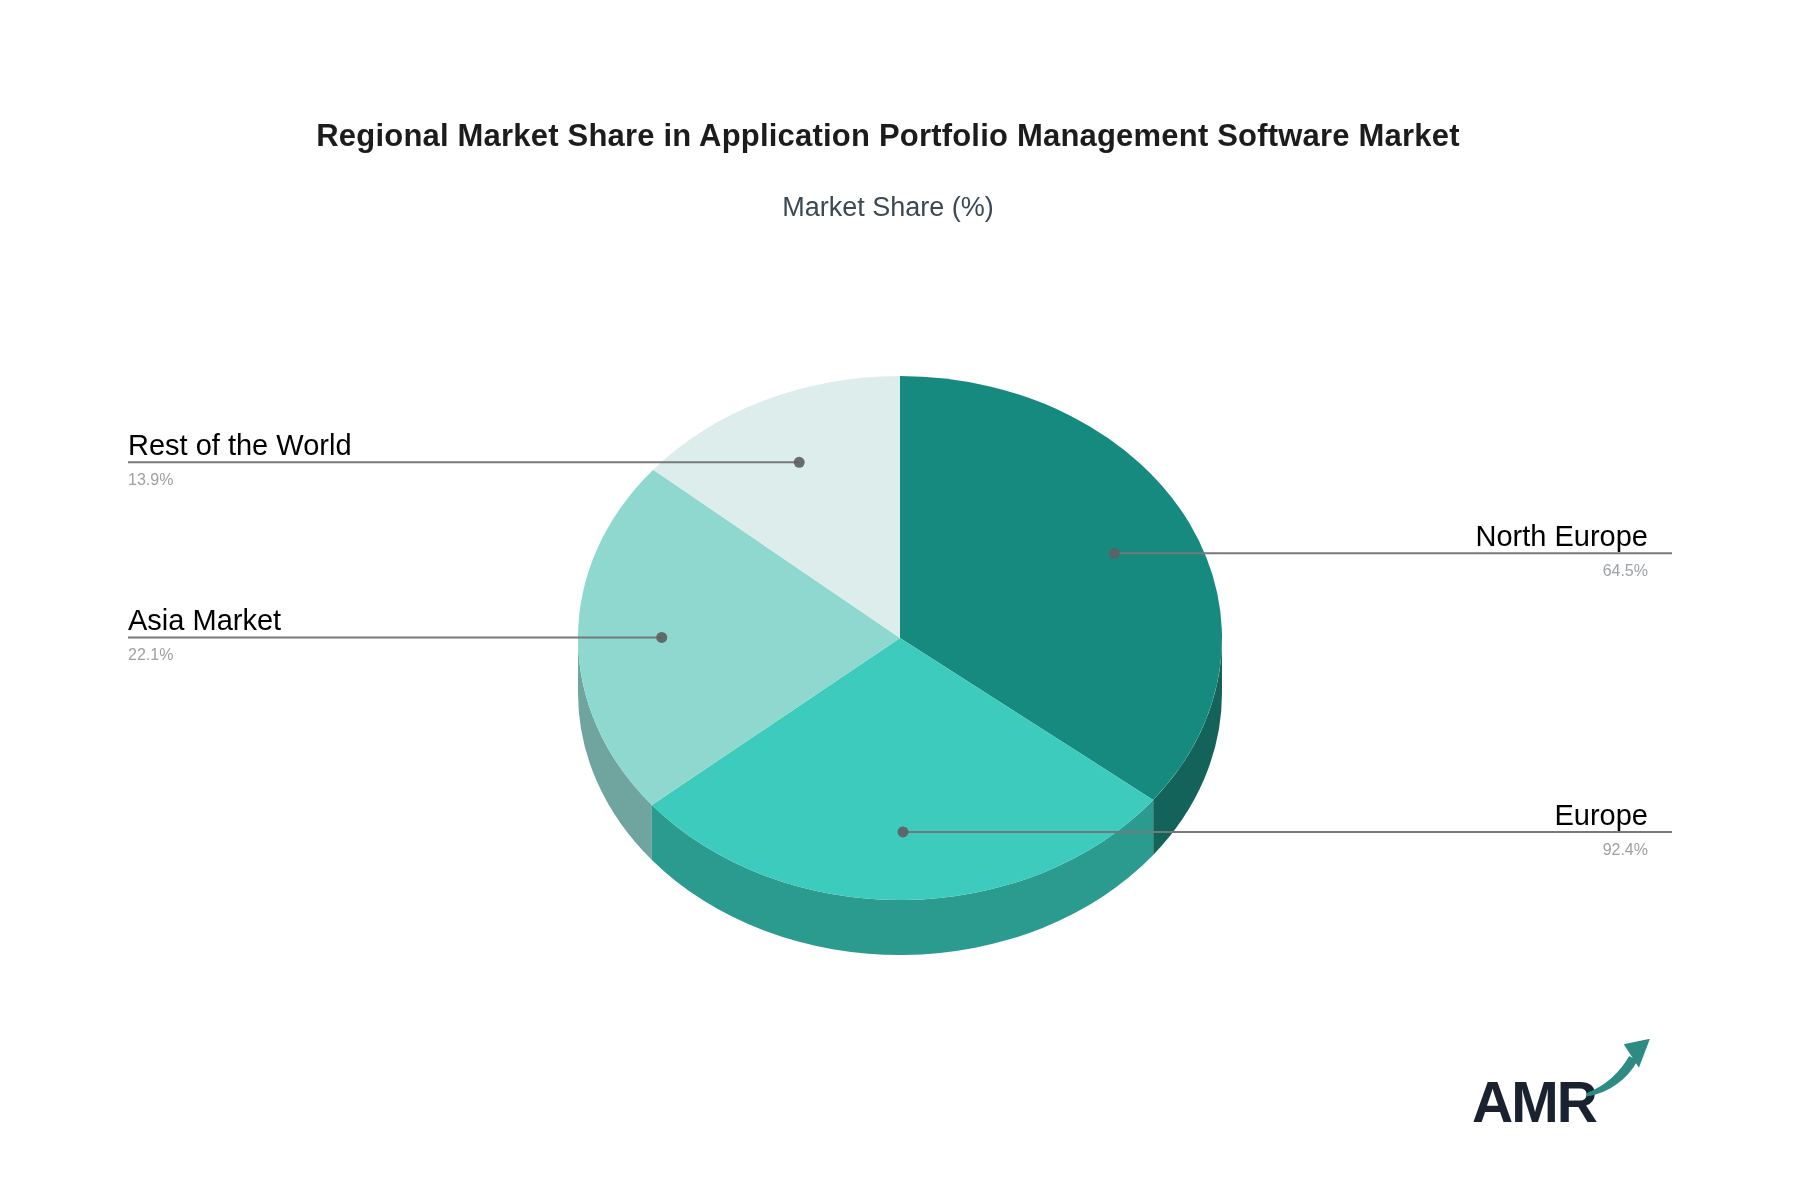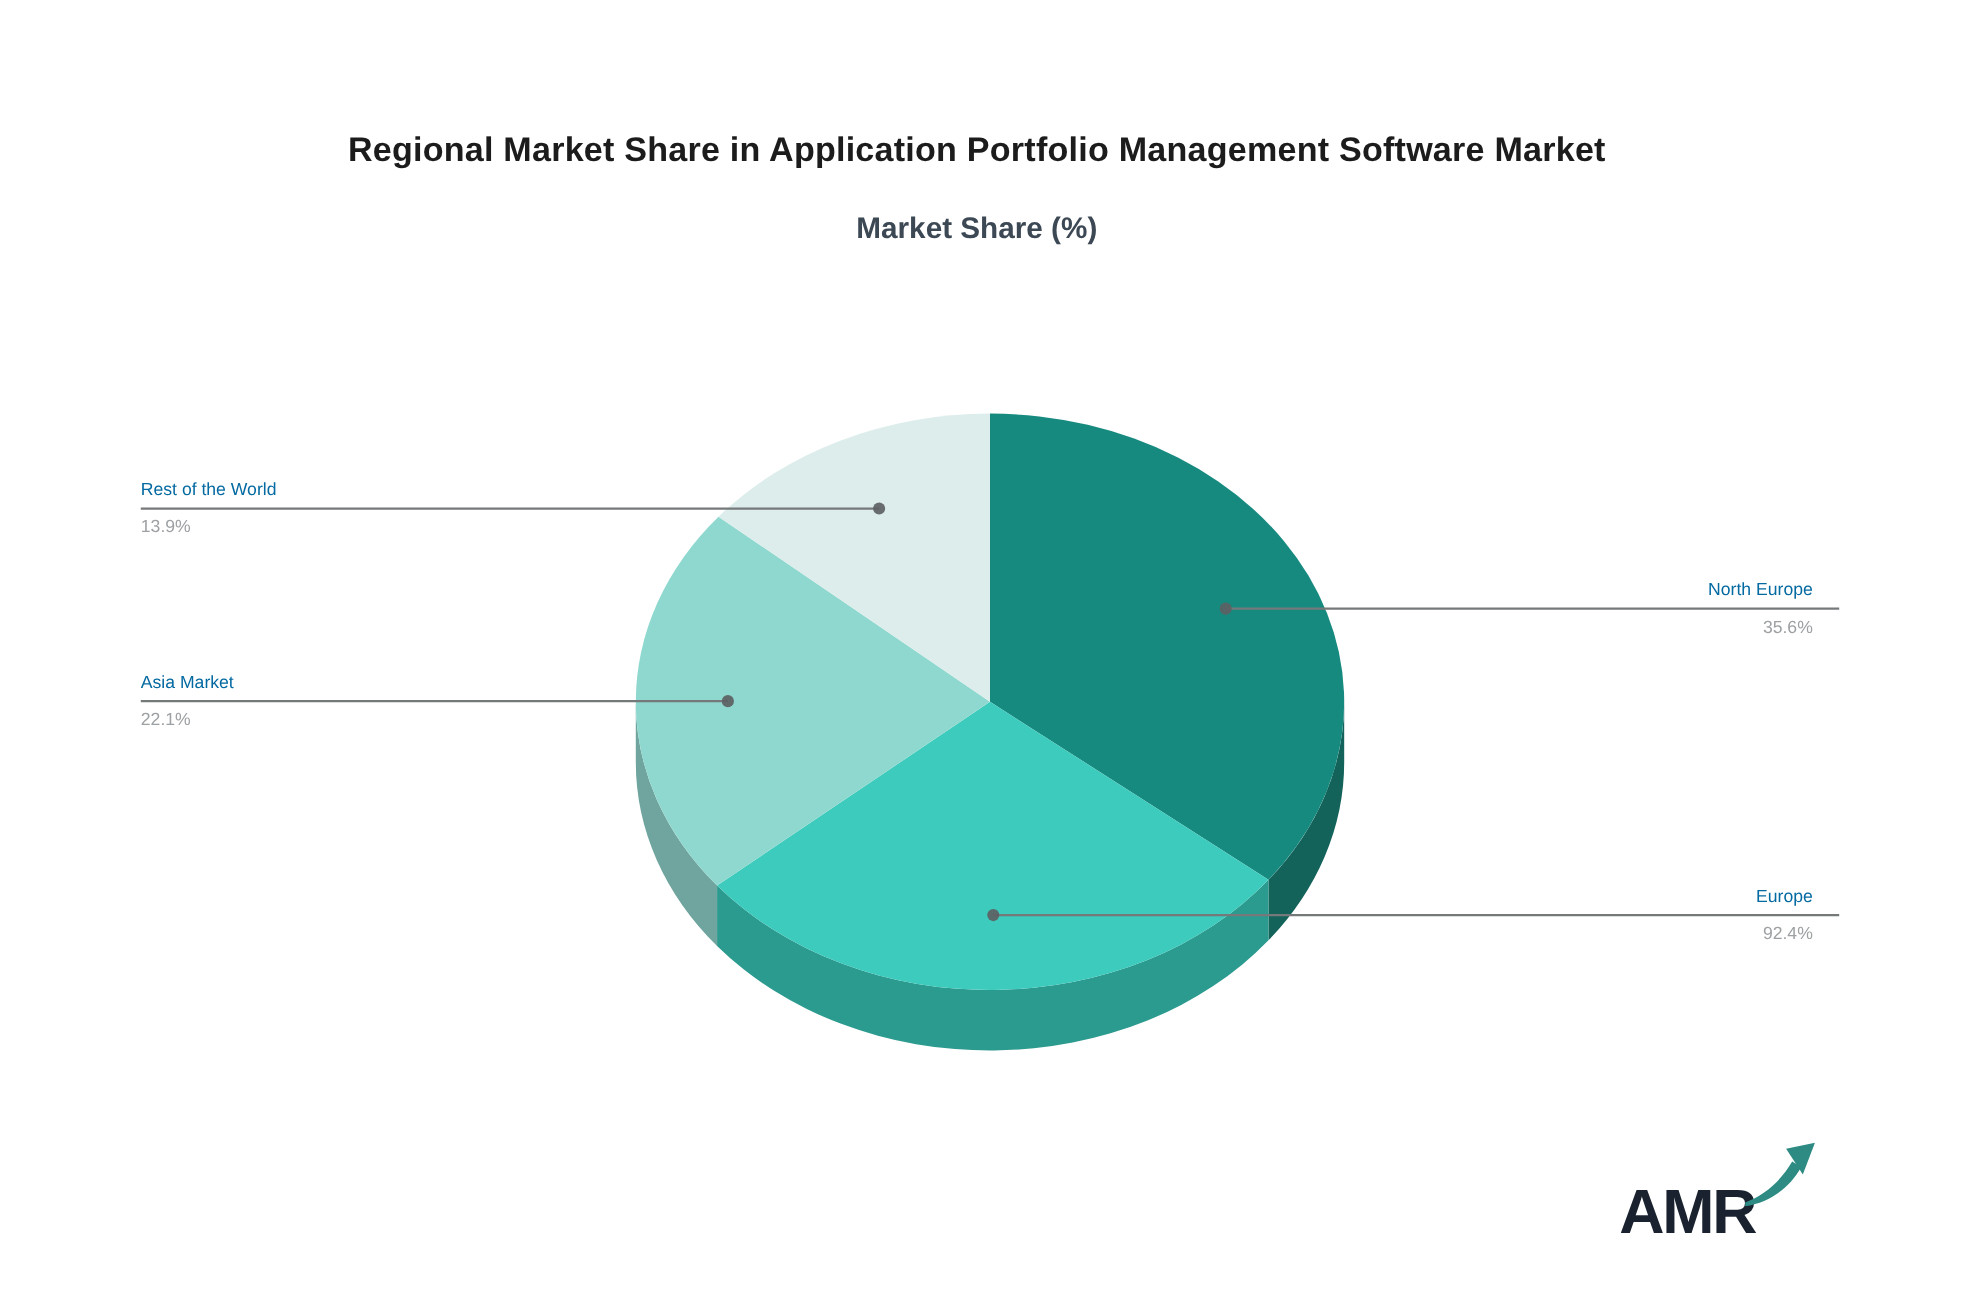--- a/index.html
+++ b/index.html
@@ -6,25 +6,25 @@
   .canvas{
     position:relative;width:1776px;height:1196px;background:#ffffff;
     font-family:"Liberation Sans",sans-serif;overflow:hidden;
   }
   .chart-title{
     position:absolute;left:0;right:0;top:118px;text-align:center;
     font-size:31px;font-weight:700;color:#1c1c1c;letter-spacing:.2px;
   }
   .chart-subtitle{
     position:absolute;left:0;right:0;top:192px;text-align:center;
-    font-size:27px;font-weight:700;color:#3c4854;
+    font-size:27px;font-weight:400;color:#3c4854;
   }
   #pie-svg{position:absolute;left:0;top:0;}
   .pie-label{position:absolute;width:460px;}
-  .pie-label .lbl-name{font-size:16px;color:#0369a1;line-height:33px;height:33px;}
+  .pie-label .lbl-name{font-size:29px;color:#000000;line-height:33px;height:33px;}
   .pie-label .lbl-value{font-size:16px;color:#9da1a4;line-height:36px;}
   .pie-label.right{right:128px;text-align:right;}
   .pie-label.left{left:128px;text-align:left;}
   .logo{
     position:absolute;left:1472px;top:1034px;display:flex;align-items:flex-start;
   }
   .logo .logo-text{
     font-size:57px;font-weight:800;color:#19222e;letter-spacing:-2px;line-height:60px;margin-top:38px;
   }
   .logo svg{margin-left:-12px;margin-top:2px;}
@@ -50,21 +50,21 @@
       <line x1="661.7" y1="637.4" x2="128" y2="637.4" stroke="#76797a" stroke-width="2"></line>
       <line x1="799.2" y1="462.3" x2="128" y2="462.3" stroke="#76797a" stroke-width="2"></line>
       <circle cx="1114.3" cy="553.3" r="5.5" fill="#5d6163" fill-opacity="0.92"></circle>
       <circle cx="903.0" cy="831.9" r="5.5" fill="#5d6163" fill-opacity="0.92"></circle>
       <circle cx="661.7" cy="637.4" r="5.5" fill="#5d6163" fill-opacity="0.92"></circle>
       <circle cx="799.2" cy="462.3" r="5.5" fill="#5d6163" fill-opacity="0.92"></circle>
     </svg>
 
   <div class="pie-label right" id="plabel-0" style="top: 520px;">
     <div class="lbl-name">North Europe</div>
-    <div class="lbl-value">35.6%</div>
+    <div class="lbl-value">64.5%</div>
   </div>
   <div class="pie-label right" id="plabel-1" style="top: 799px;">
     <div class="lbl-name">Europe</div>
     <div class="lbl-value">92.4%</div>
   </div>
   <div class="pie-label left" id="plabel-2" style="top: 604px;">
     <div class="lbl-name">Asia Market</div>
     <div class="lbl-value">22.1%</div>
   </div>
   <div class="pie-label left" id="plabel-3" style="top: 429px;">

